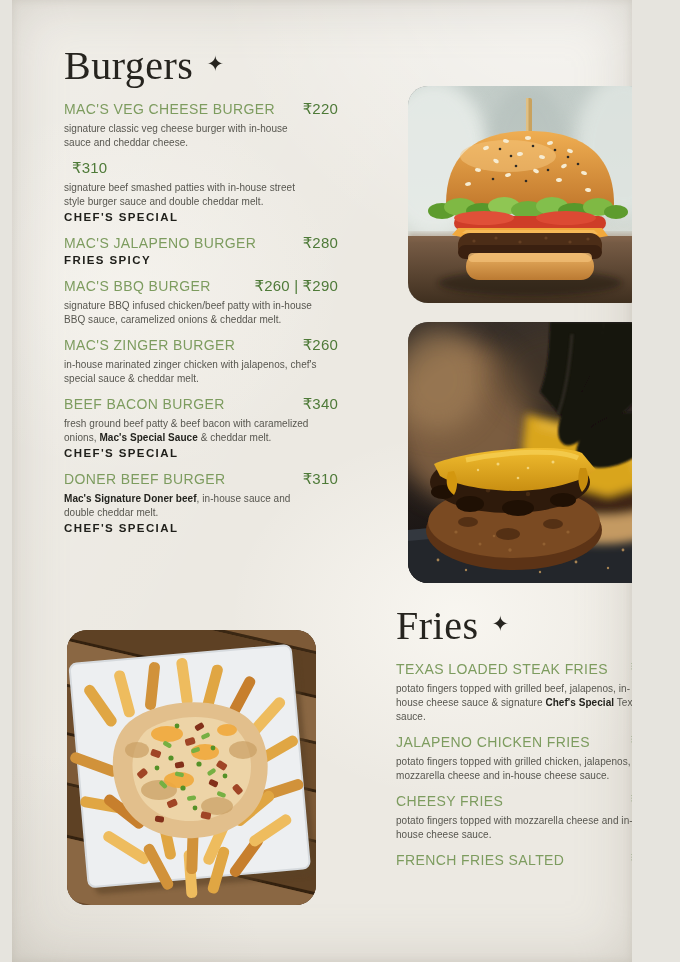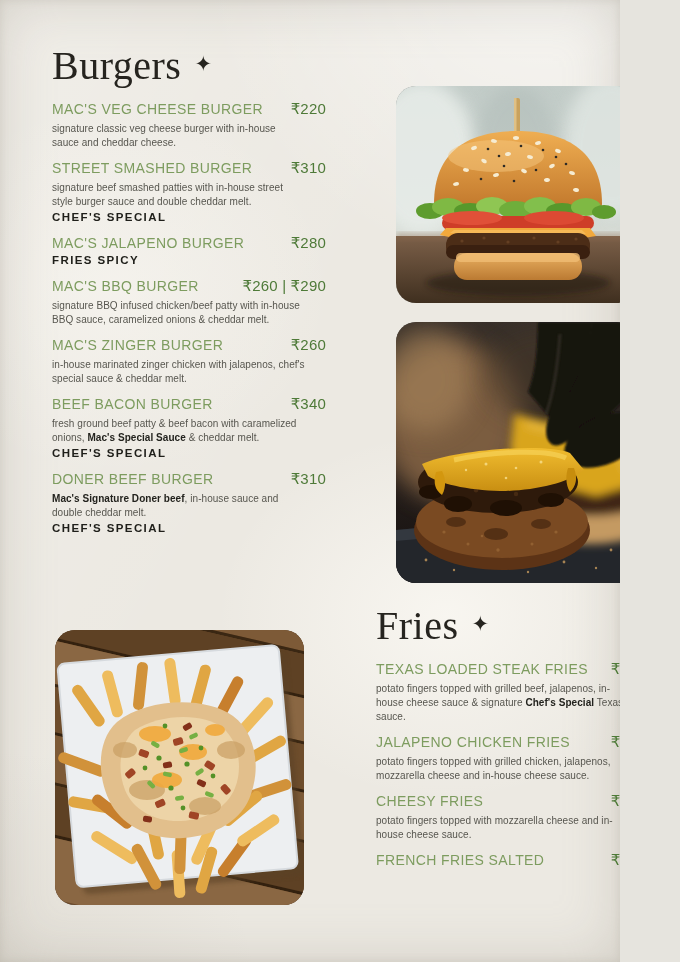--- a/index.html
+++ b/index.html
@@ -1,19 +1,20 @@
 <!DOCTYPE html>
 <html><head>
 <meta charset="utf-8">
 <style>
   html,body{margin:0;padding:0;background:#e6e4de;}
   .page{
     position:relative;width:620px;height:962px;overflow:hidden;
     background:#ECE9E2;
     font-family:"Liberation Sans","DejaVu Sans",sans-serif;
+    margin-left:12px;
   }
   .page::before{
     content:"";position:absolute;inset:0;pointer-events:none;
     background:
       radial-gradient(90% 55% at 88% -5%, rgba(255,255,255,.60), rgba(255,255,255,0) 62%),
       radial-gradient(62% 32% at 72% 64%, rgba(253,251,246,.70), rgba(253,251,246,0) 60%),
       radial-gradient(55% 30% at 18% 30%, rgba(252,250,245,.45), rgba(252,250,245,0) 65%),
       radial-gradient(70% 45% at 0% 105%, rgba(166,158,144,.16), rgba(166,158,144,0) 60%),
       linear-gradient(118deg, rgba(255,255,255,.22) 0%, rgba(255,255,255,0) 45%);
     z-index:1;
@@ -36,21 +37,21 @@
   .menu-list{margin-top:14px;}
   .menu-item{margin-bottom:9px;}
   .item-head{display:flex;justify-content:space-between;align-items:baseline;}
   .item-name{font-size:14px;line-height:18px;color:#7D9C5F;letter-spacing:.4px;}
   .item-price{font-size:15px;line-height:18px;font-weight:normal;color:#4E7A38;letter-spacing:.2px;white-space:nowrap;padding-left:8px;text-align:right;}
   .item-desc{font-size:10px;line-height:14px;color:#57564F;margin-top:4px;max-width:253px;letter-spacing:.05px;}
   .item-desc b{color:#23231E;}
   .item-tag{font-size:11.5px;line-height:15px;font-weight:bold;color:#1F1F1A;letter-spacing:1.4px;margin-top:1px;}
 
   .burgers-section{left:52px;top:46px;width:274px;}
-  .fries-section{left:376px;top:606px;width:270px;}
+  .fries-section{left:384px;top:606px;width:270px;}
   .fries-section .item-desc{max-width:252px;}
 
   
   .photo{border-radius:20px;overflow:hidden;background:#777;}
   .photo svg{display:block;width:100%;height:100%;}
   .photo-burger{left:396px;top:86px;width:241px;height:217px;}
   .photo-smash{left:396px;top:322px;width:241px;height:261px;}
   .photo-fries{left:55px;top:630px;width:249px;height:275px;}
 </style>
 </head>
@@ -68,21 +69,20 @@
       <div class="item-head">
         <span class="item-name">MAC'S VEG CHEESE BURGER</span>
         <span class="item-price">₹220</span>
       </div>
       <div class="item-desc"><span>signature classic veg cheese burger with in-house sauce and cheddar cheese.</span></div>
 
     </div>
 
     <div class="menu-item">
       <div class="item-head">
-        <span class="item-name">STREET SMASHED BURGER</span>
         <span class="item-price">₹310</span>
       </div>
       <div class="item-desc"><span>signature beef smashed patties with in-house street style burger sauce and double cheddar melt.</span></div>
       <div class="item-tag">CHEF'S SPECIAL</div>
     </div>
 
     <div class="menu-item">
       <div class="item-head">
         <span class="item-name">MAC'S JALAPENO BURGER</span>
         <span class="item-price">₹280</span>

